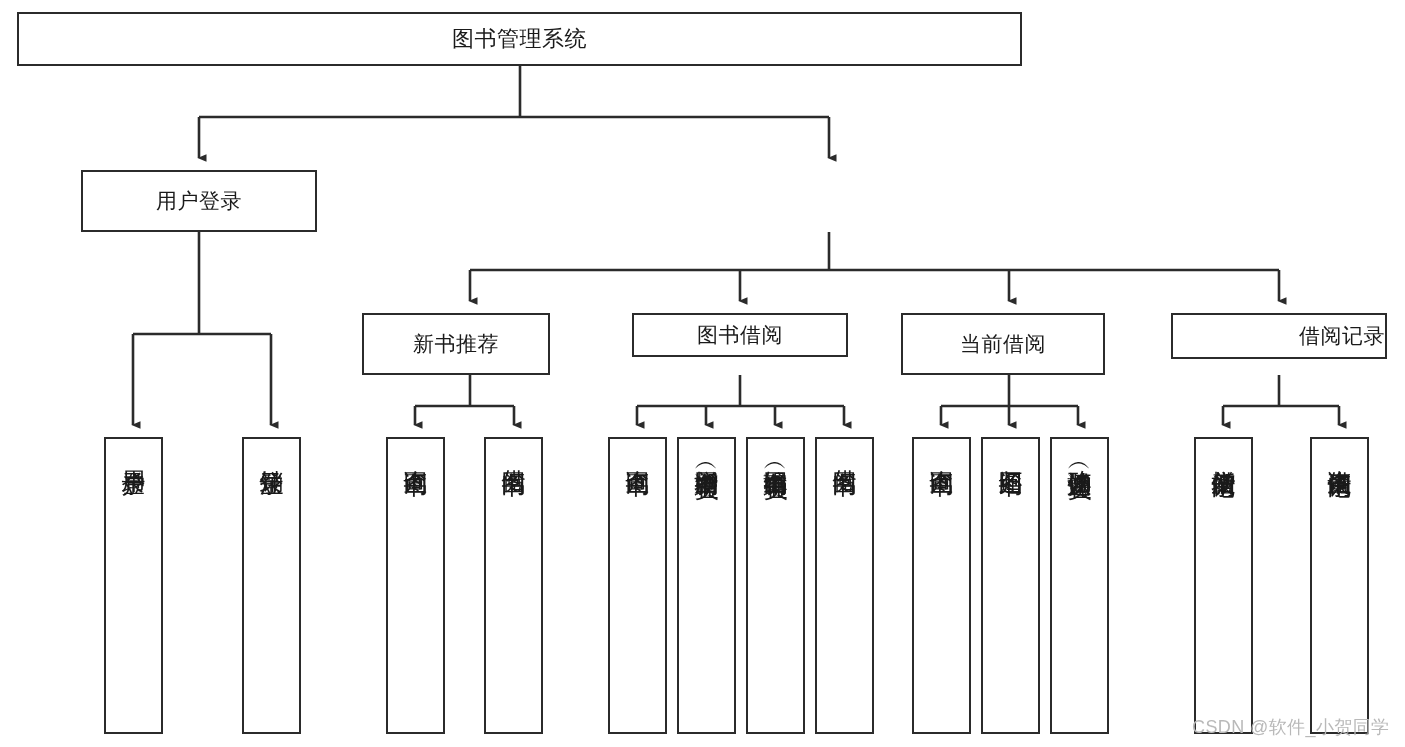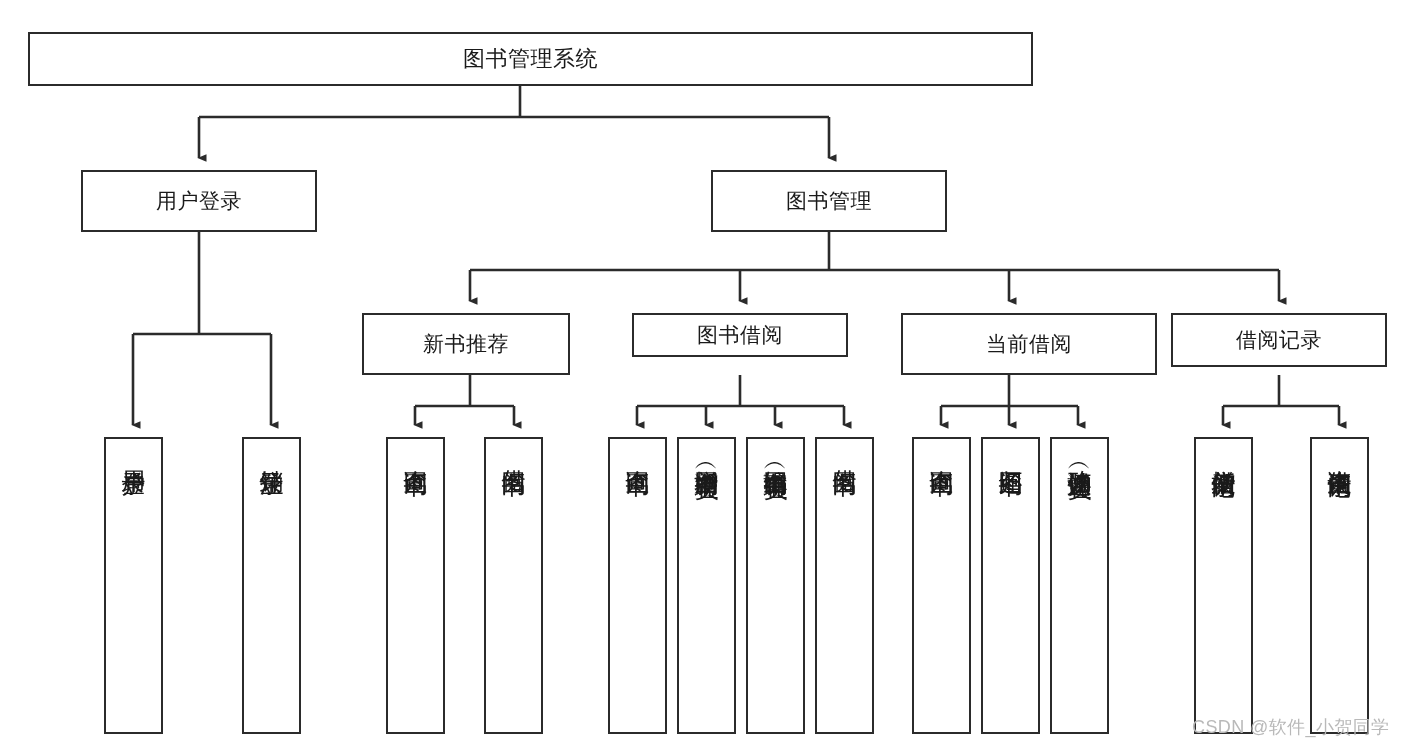--- a/index.html
+++ b/index.html
@@ -116,45 +116,42 @@
       <path d="M 1009 406 L 1009 425" marker-end="url(#arrow)"></path>
       <path d="M 1078 406 L 1078 425" marker-end="url(#arrow)"></path>
 
       <path d="M 1279 375 L 1279 406"></path>
       <path d="M 1223 406 L 1339 406"></path>
       <path d="M 1223 406 L 1223 425" marker-end="url(#arrow)"></path>
       <path d="M 1339 406 L 1339 425" marker-end="url(#arrow)"></path>
     </g>
   </svg>
 
-  <div class="node horiz root" style="left:28px; top:12px; width:1005px; height:54px;margin-top:20px;">
+  <div class="node horiz root" style="left:17px; top:12px; width:1005px; height:54px;">
     <span class="lbl">图书管理系统</span>
   </div>
 
   <div class="node horiz" style="left:81px; top:170px; width:236px; height:62px;">
     <span class="lbl">用户登录</span>
   </div>
 
-  <div class="node horiz" style="left:711px; top:170px; width:236px; height:62px;">
-    <span class="lbl">图书管理</span>
-  </div>
-
-  <div class="node horiz" style="left:362px; top:313px; width:208px; height:62px;">
+
+  <div class="node horiz" style="left:362px; top:313px; width:188px; height:62px;">
     <span class="lbl">新书推荐</span>
   </div>
 
   <div class="node horiz" style="left:632px; top:313px; width:216px; height:44px;">
     <span class="lbl">图书借阅</span>
   </div>
 
-  <div class="node horiz" style="left:901px; top:313px; width:256px; height:62px;">
+  <div class="node horiz" style="left:901px; top:313px; width:204px; height:62px;">
     <span class="lbl">当前借阅</span>
   </div>
 
-  <div class="node horiz" style="left:1171px; top:313px; width:216px; height:54px;">
+  <div class="node horiz" style="left:1171px; top:313px; width:216px; height:46px;justify-content:flex-end;">
     <span class="lbl">借阅记录</span>
   </div>
 
   <div class="node vert" style="left:104px; top:437px; width:59px; height:297px;">
     <span class="lbl">用户登录</span>
   </div>
 
   <div class="node vert" style="left:242px; top:437px; width:59px; height:297px;">
     <span class="lbl">注销登录</span>
   </div>

